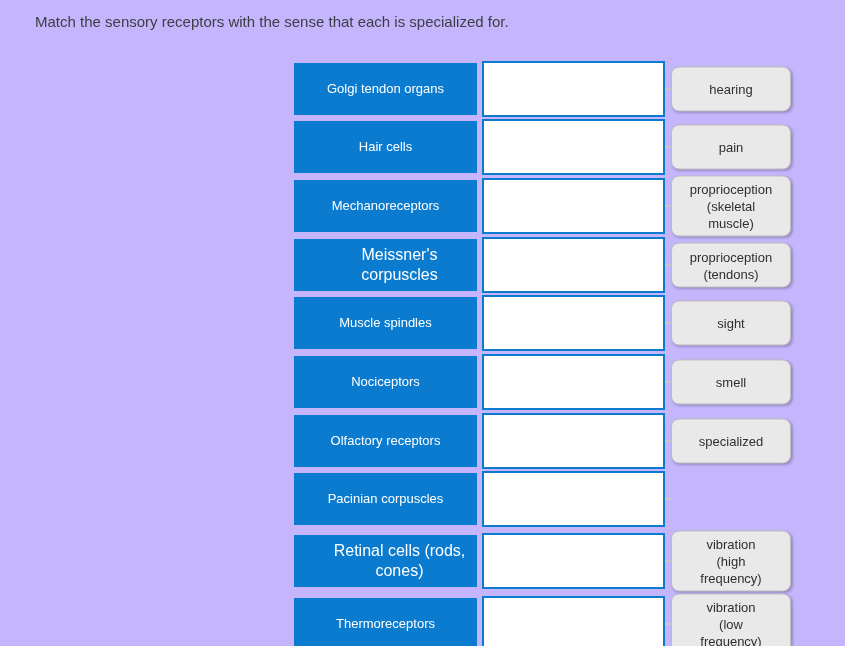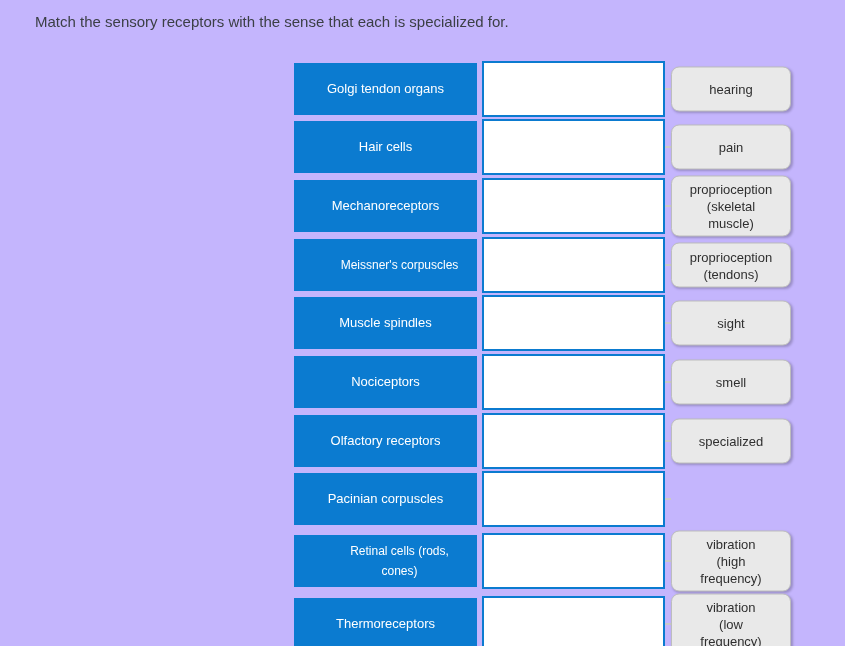--- a/index.html
+++ b/index.html
@@ -52,21 +52,21 @@
     align-items: center;
     justify-content: center;
     text-align: center;
     white-space: pre-line;
     box-sizing: border-box;
     padding: 0 8px;
   }
   
   .row:nth-child(4) .receptor,
   .row:nth-child(9) .receptor {
-    font-size: 12px;
+    font-size: 16px;
     padding-left: 36px;
   }
   .dropzone {
     position: absolute;
     left: 188px;
     top: -2px;
     width: 183px;
     height: 56px;
     box-sizing: border-box;
     background: #ffffff;

